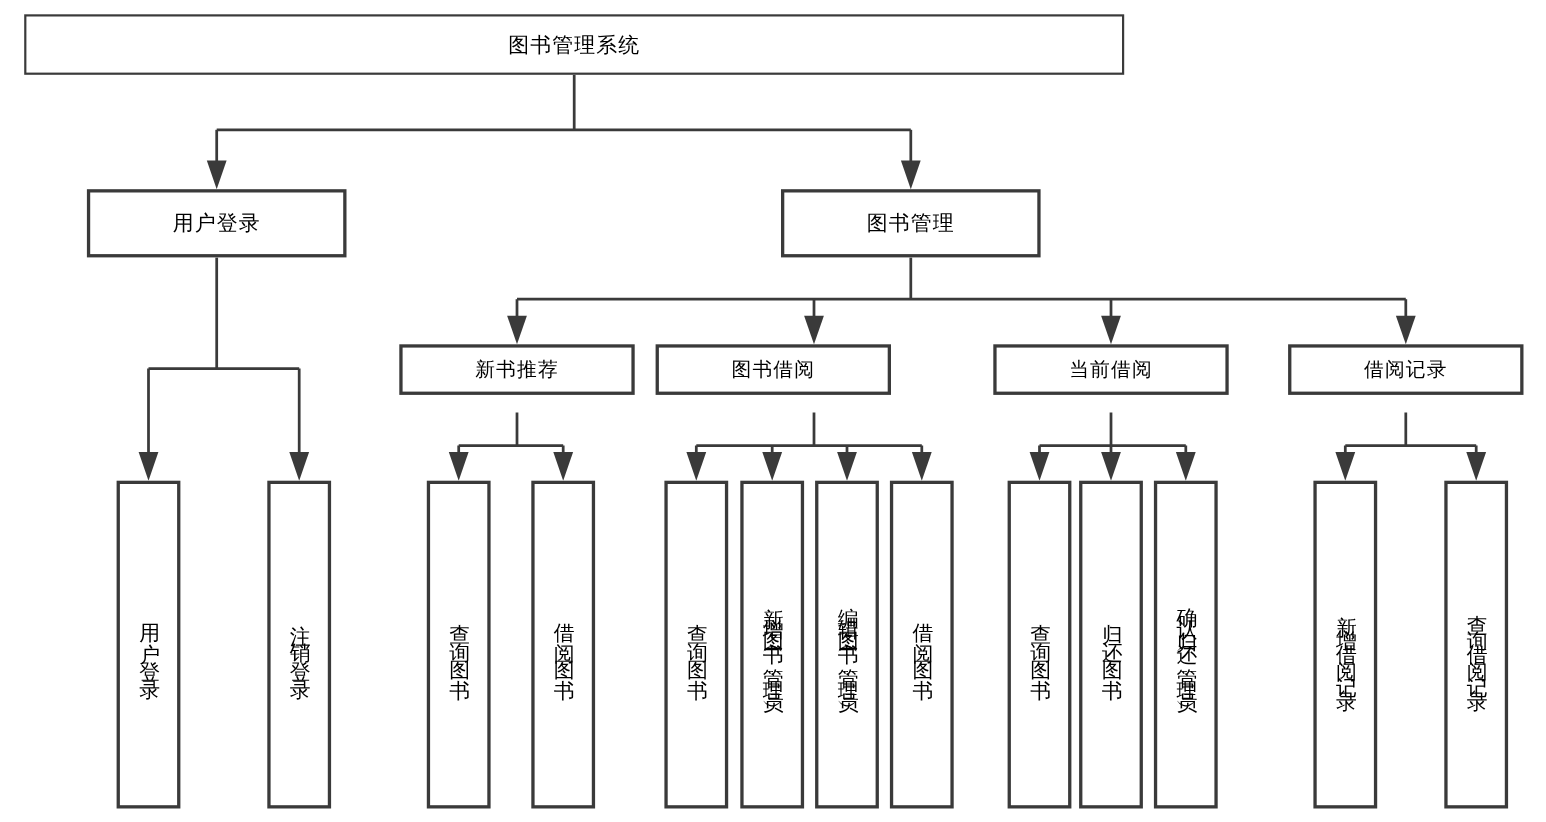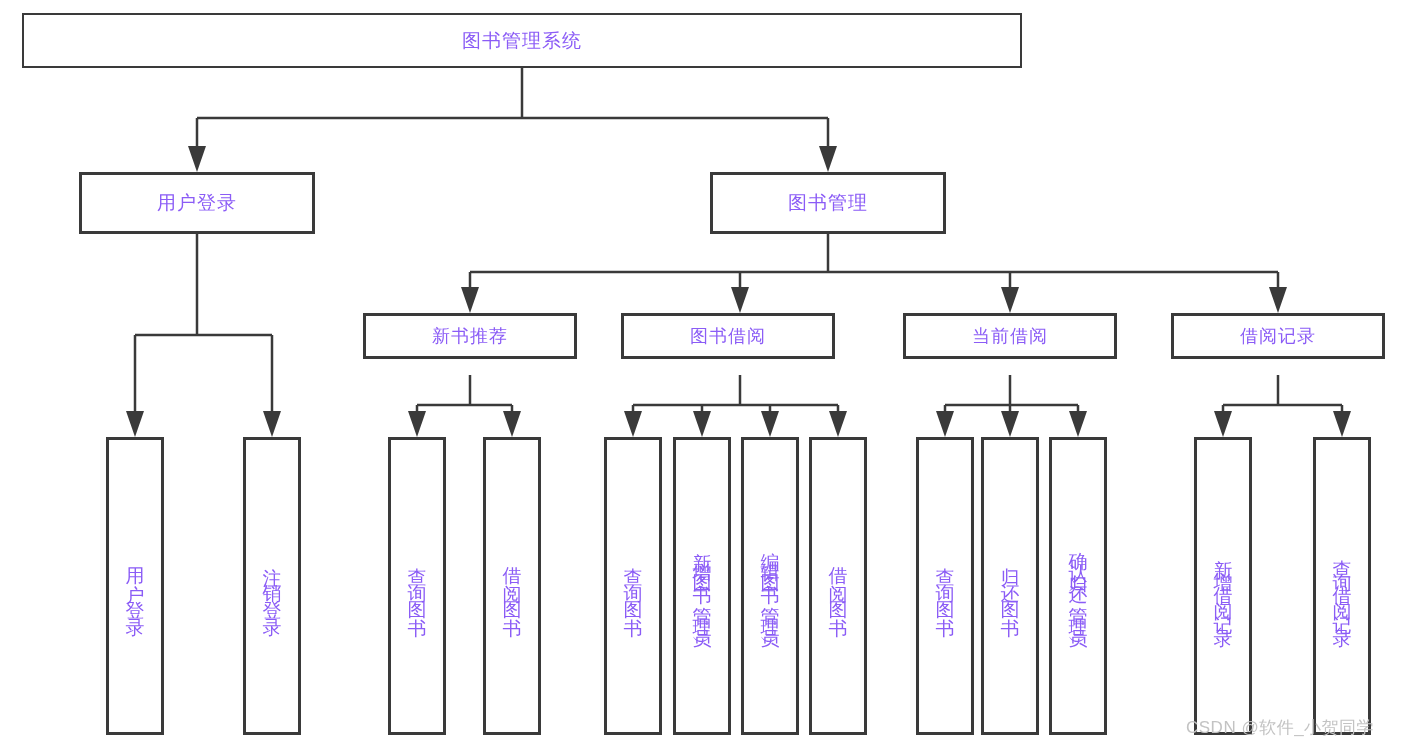--- a/index.html
+++ b/index.html
@@ -23,21 +23,21 @@
     height: 747px;
   }
   .node {
     position: absolute;
     box-sizing: border-box;
     background: #ffffff;
     border: 3px solid #3a3a3a;
     display: flex;
     align-items: center;
     justify-content: center;
-    color: #8b5cf6;
+    color: #000000;
     font-size: 19px;
     letter-spacing: 1px;
     text-align: center;
   }
   .node.root {
     left: 22px; top: 13px;
     width: 1000px; height: 55px;
     border-width: 2.5px;
     font-size: 19px;
   }
@@ -143,21 +143,21 @@
       <path d="M1333 411 L1351 411 L1342 437 Z"></path>
     </g>
   </svg>
 
   <div class="node root">图书管理系统</div>
 
   <div class="node lvl2" style="left:79px;">用户登录</div>
   <div class="node lvl2" style="left:710px;">图书管理</div>
 
   <div class="node lvl3" style="left:363px;">新书推荐</div>
-  <div class="node lvl3" style="left:621px;">图书借阅</div>
+  <div class="node lvl3" style="left:596px;">图书借阅</div>
   <div class="node lvl3" style="left:1171px;">借阅记录</div>
   <div class="node lvl3" style="left:903px;">当前借阅</div>
 
   <div class="node leaf ls4" style="left:106px;">用户登录</div>
   <div class="node leaf ls4" style="left:243px;">注销登录</div>
 
   <div class="node leaf ls4" style="left:388px;">查询图书</div>
   <div class="node leaf ls4" style="left:483px;">借阅图书</div>
 
   <div class="node leaf ls4" style="left:604px;">查询图书</div>
@@ -165,15 +165,14 @@
   <div class="node leaf ls9" style="left:741px;">编辑图书（管理员）</div>
   <div class="node leaf ls4" style="left:809px;">借阅图书</div>
 
   <div class="node leaf ls4" style="left:916px;">查询图书</div>
   <div class="node leaf ls4" style="left:981px;">归还图书</div>
   <div class="node leaf ls9" style="left:1049px;">确认归还（管理员）</div>
 
   <div class="node leaf ls6" style="left:1194px;">新增借阅记录</div>
   <div class="node leaf ls6" style="left:1313px;">查询借阅记录</div>
 
-  <div class="watermark">CSDN @软件_小贺同学</div>
 
 </div>
 
 </body></html>

